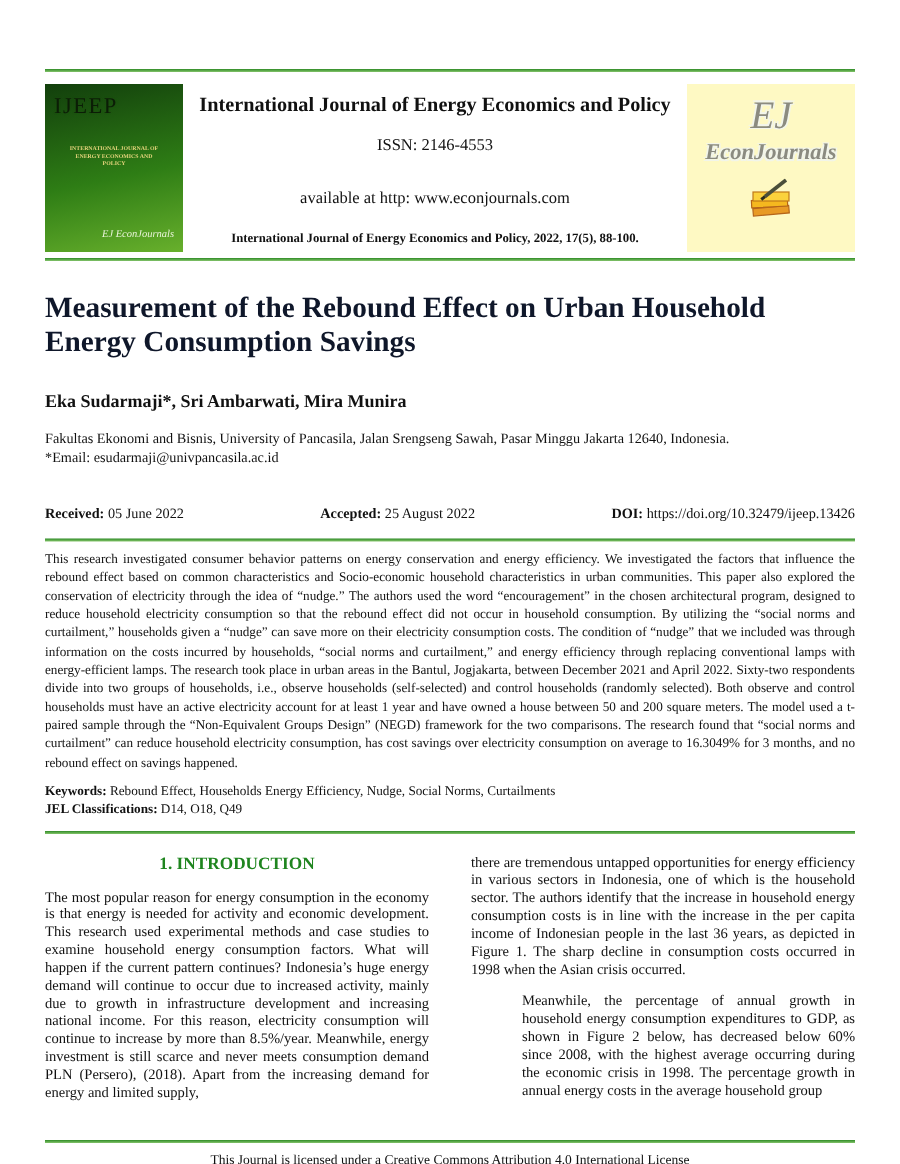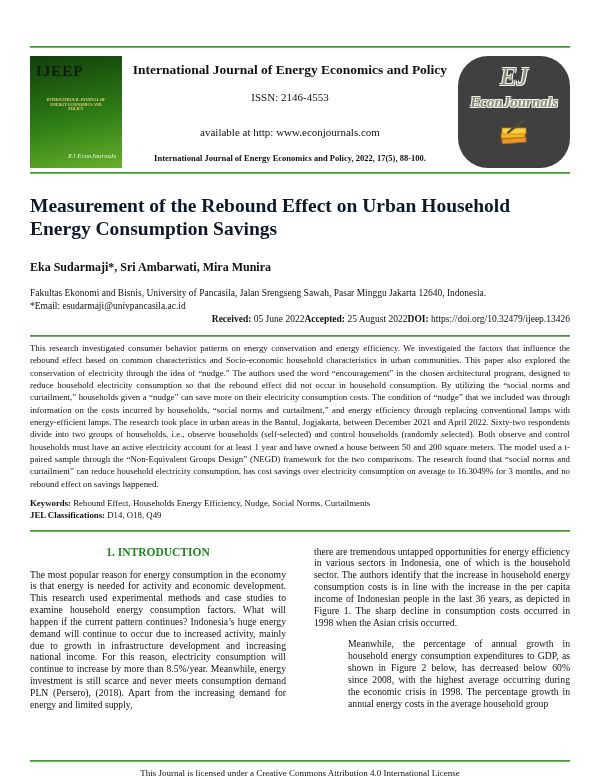--- a/index.html
+++ b/index.html
@@ -10,48 +10,48 @@
   .rule { height:2px; background:linear-gradient(to bottom,#2e8b26,#85c46c); }
   .top-rule { margin-top:46px; }
 
   
   .header { display:flex; align-items:stretch; margin-top:8px; height:112px; }
   .logo-left {
     width:92px; height:112px; flex:0 0 92px;
     background:linear-gradient(168deg,#123f0c 0%,#2e7d15 55%,#68b02c 100%);
     padding:7px 6px; display:flex; flex-direction:column; overflow:hidden;
   }
-  .ijeep-acronym { color:#0b1d06; font-weight:bold; font-size:15px; letter-spacing:1px; text-shadow:0 0 1px #1c4b10; }
+  .ijeep-acronym { color:#0b1d06; font-weight:normal; font-size:15px; letter-spacing:1px; text-shadow:0 0 1px #1c4b10; }
   .ijeep-sub { margin-top:16px; text-align:center; color:#e6d57d; font-weight:bold; font-size:5px; line-height:1.2; transform:scale(0.78); transform-origin:center; }
   .ijeep-brand { margin-top:auto; text-align:right; color:#eaf4da; font-style:italic; font-size:7px; line-height:1.1; }
 
   .header-center { flex:1 1 auto; text-align:center; padding:6px 10px 0 10px; display:flex; flex-direction:column; }
   .journal-title { font-weight:bold; font-size:13.5px; line-height:1.25; }
   .issn { font-size:11px; margin-top:12px; }
   .availability { font-size:11px; margin-top:23px; }
   .citation { font-weight:bold; font-size:8.5px; margin-top:15px; }
 
   .logo-right {
-    width:112px; height:112px; flex:0 0 112px; background:#404040;
-    display:flex; flex-direction:column; align-items:center; padding-top:8px;border-radius:30px;
+    width:112px; height:112px; flex:0 0 112px; background:#fef9c3;
+    display:flex; flex-direction:column; align-items:center; padding-top:8px;
   }
   .ej-script { font-style:italic; font-size:26px; color:#8b8b80; line-height:1;
     text-shadow:1px 1px 0 #f2f5ea,-1px -1px 0 #f2f5ea,1px -1px 0 #f2f5ea,-1px 1px 0 #f2f5ea; }
   .ej-name { font-style:italic; font-weight:bold; font-size:15px; color:#8b8b80; margin-top:4px;
     text-shadow:1px 1px 0 #f2f5ea,-1px -1px 0 #f2f5ea,1px -1px 0 #f2f5ea,-1px 1px 0 #f2f5ea; }
   .notes-icon { margin-top:8px; }
 
   .after-header { margin-top:4px; }
 
   
   .article-title { color:#0f172a; font-weight:bold; font-size:19.5px; line-height:1.18; margin-top:20px; }
   .authors { font-weight:bold; font-size:12px; margin-top:20px; }
   .affiliation { font-size:9.5px; margin-top:12px; line-height:1.32; }
   .email { font-size:9.5px; line-height:1.32; }
-  .meta-row { display:flex; justify-content:flex-end; font-size:9.5px; margin-top:2px; }
+  .meta-row { display:flex; justify-content:space-between; font-size:9.5px; margin-top:26px; }
   .meta-row b { font-weight:bold; }
   .rule-meta { margin-top:11px; }
 
   
   .abstract-heading { font-weight:bold; font-size:10px; letter-spacing:0.5px; margin-top:7px; }
   .abstract-text { font-size:8.8px; line-height:1.4; text-align:justify; margin-top:5px; }
   .kw-line { font-size:8.8px; margin-top:8px; line-height:1.35; }
   .rule-abs { margin-top:8px; }
 
   

